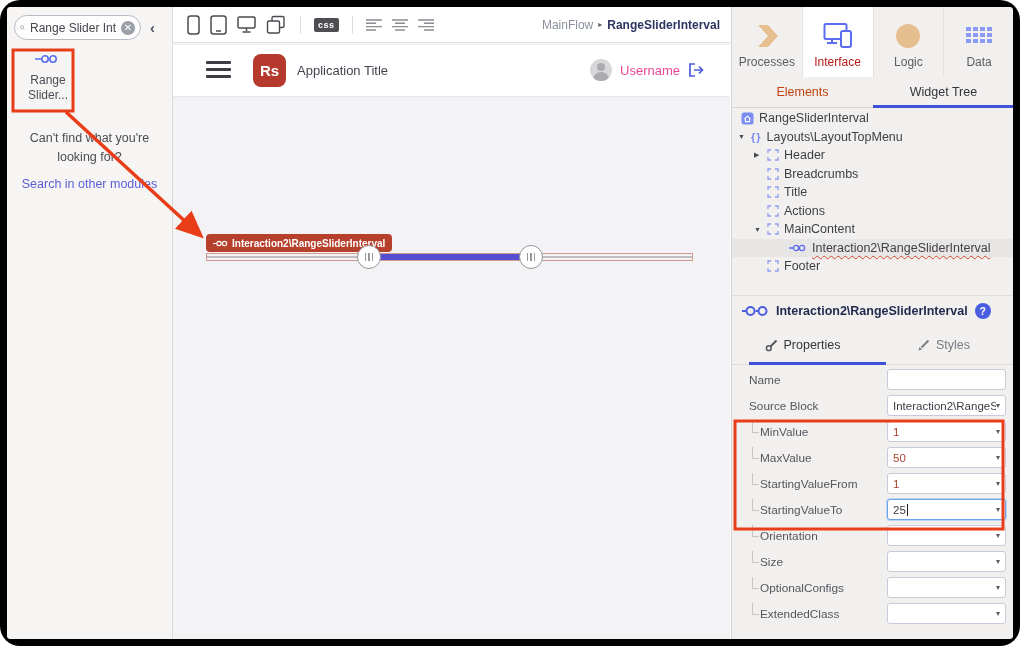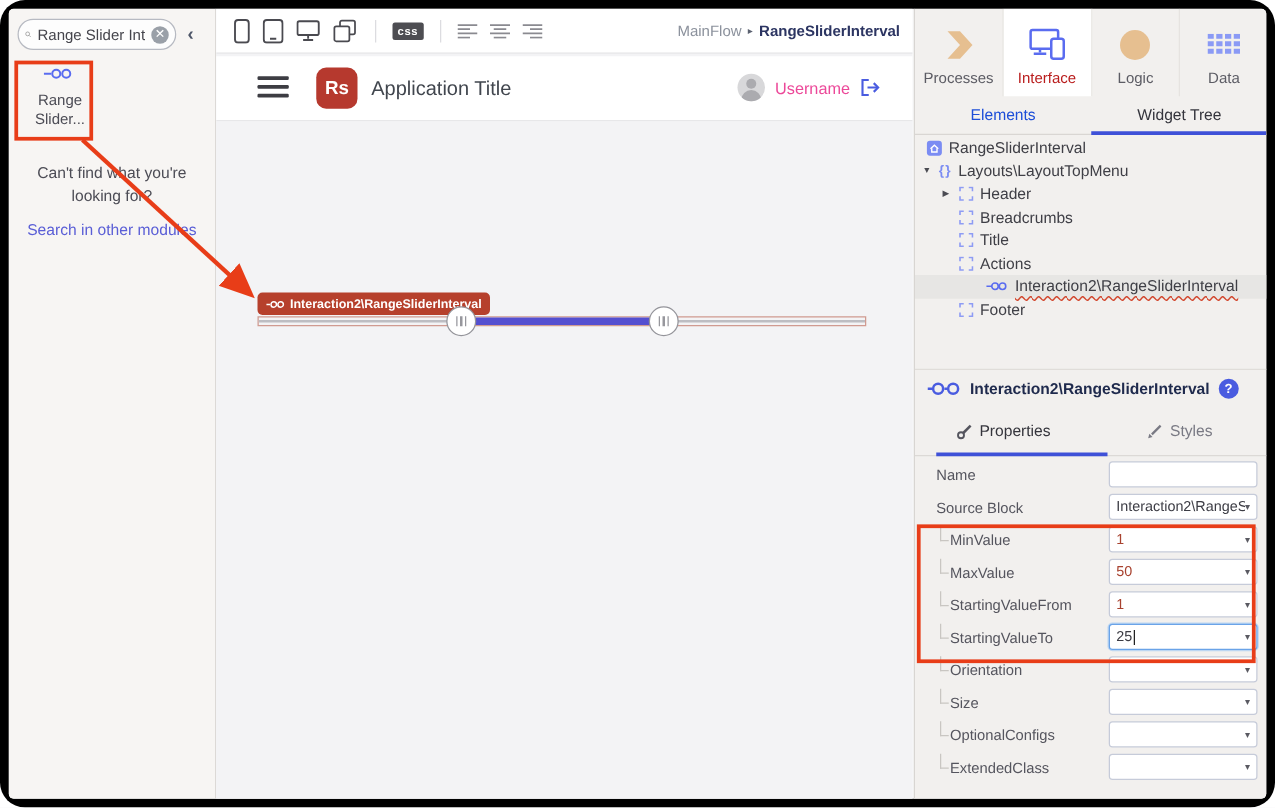--- a/index.html
+++ b/index.html
@@ -32,21 +32,21 @@
   .crumb-flow{color:#8b919c;}
   .crumb-sep{color:#5b6170;font-size:8px;}
   .crumb-screen{color:#2c3562;font-weight:bold;}
 
   .preview{position:absolute;left:0;top:38px;right:0;bottom:0;background:#f3f3f5;}
   .app-hdr{position:absolute;left:0;top:0;right:0;height:51px;background:#fff;border-bottom:1px solid #e7e7e9;}
   .burger{position:absolute;left:33px;top:16px;width:25px;cursor:pointer;}
   .burger div{height:3px;background:#3d3d43;margin:0 0 4px 0;border-radius:1px;}
   .rs-logo{position:absolute;left:80px;top:9px;width:33px;height:33px;background:#b6392e;border-radius:8px;color:#fff;
            font-weight:bold;font-size:15px;display:flex;align-items:center;justify-content:center;}
-  .app-title{position:absolute;left:124px;top:18px;font-size:16px;color:#41464e;}
+  .app-title{position:absolute;left:124px;top:18px;font-size:13px;color:#41464e;}
   .user-box{position:absolute;right:26px;top:14px;display:flex;align-items:center;gap:8px;}
   .avatar{width:22px;height:22px;border-radius:50%;background:#d8d8da;overflow:hidden;position:relative;}
   .avatar:before{content:"";position:absolute;left:7px;top:4px;width:8px;height:8px;border-radius:50%;background:#ababaf;}
   .avatar:after{content:"";position:absolute;left:3px;top:13px;width:16px;height:12px;border-radius:8px 8px 0 0;background:#ababaf;}
   .user-name{font-size:13px;color:#ec4899;}
 
   
   .slider-w{position:absolute;left:33px;top:189px;width:487px;height:44px;}
   .w-badge{position:absolute;left:0;top:0;height:18px;background:#b6402c;border-radius:4px;color:#fff;font-size:10px;
            font-weight:bold;display:flex;align-items:center;gap:4px;padding:0 7px;white-space:nowrap;z-index:3;}
@@ -59,21 +59,21 @@
 
   
   .rp{position:absolute;left:724px;top:0;width:282px;height:632px;background:#f2f0ee;border-left:1px solid #d8d5d2;}
   .rp-tabs{position:absolute;left:0;top:0;right:0;height:70px;display:flex;}
   .rp-tab{flex:1;display:flex;flex-direction:column;align-items:center;justify-content:flex-end;padding-bottom:8px;
           border-right:1px solid #e6e3e0;cursor:pointer;gap:6px;}
   .rp-tab .tlbl{font-size:12px;color:#5c5c64;}
   .rp-tab.sel{background:#fff;}
   .rp-tab.sel .tlbl{color:#b91c1c;}
   .subtabs{position:absolute;left:0;top:70px;right:0;height:30px;display:flex;border-bottom:1px solid #d9d6d3;}
-  .subtab{flex:1;display:flex;align-items:center;justify-content:center;font-size:12.5px;color:#1d4ed8;cursor:pointer;position:relative;}
+  .subtab{flex:1;display:flex;align-items:center;justify-content:center;font-size:12.5px;color:#c2410c;cursor:pointer;position:relative;}
   .subtab.sel{color:#34343c;}
   .subtab.sel:after{content:"";position:absolute;left:0;right:1px;bottom:-1px;height:3px;background:#3f51d8;}
 
   .tree{position:absolute;left:0;top:102px;right:0;}
   .tree-row{height:18.5px;display:flex;align-items:center;gap:5px;font-size:12.5px;color:#3f3f46;cursor:pointer;white-space:nowrap;}
   .tree-row.sel{background:#e7e6e4;}
   .caret{font-size:7px;color:#4b4b52;width:8px;flex:0 0 auto;}
   .braces{color:#7b8cf3;font-weight:bold;font-size:11px;letter-spacing:1px;}
   .squiggle{text-decoration:underline;text-decoration-style:wavy;text-decoration-color:#d2452c;
             text-decoration-thickness:1px;text-underline-offset:3px;}
@@ -348,20 +348,32 @@
         <svg width="12" height="12" viewBox="0 0 12 12">
           <g fill="none" stroke="#8e9cf4" stroke-width="1.3">
                 <path d="M1,4 V1 H4"></path>
                 <path d="M8,1 H11 V4"></path>
                 <path d="M11,8 V11 H8"></path>
                 <path d="M4,11 H1 V8"></path>
               </g>
         </svg>
         <span>Actions</span>
       </div>
+      <div class="tree-row" style="padding-left:22px">
+        <span class="caret">▼</span>
+        <svg width="12" height="12" viewBox="0 0 12 12">
+          <g fill="none" stroke="#8e9cf4" stroke-width="1.3">
+                <path d="M1,4 V1 H4"></path>
+                <path d="M8,1 H11 V4"></path>
+                <path d="M11,8 V11 H8"></path>
+                <path d="M4,11 H1 V8"></path>
+              </g>
+        </svg>
+        <span>MainContent</span>
+      </div>
       <div class="tree-row sel" style="padding-left:57px">
         <svg width="18" height="8" viewBox="0 0 18 8">
           <line x1="0" y1="4" x2="4" y2="4" stroke="#5a6cf0" stroke-width="1.3"></line>
           <circle cx="7" cy="4" r="2.6" fill="none" stroke="#5a6cf0" stroke-width="1.3"></circle>
           <circle cx="13" cy="4" r="2.6" fill="none" stroke="#5a6cf0" stroke-width="1.3"></circle>
         </svg>
         <span class="squiggle">Interaction2\RangeSliderInterval</span>
       </div>
       <div class="tree-row" style="padding-left:35px">
         <svg width="12" height="12" viewBox="0 0 12 12">

